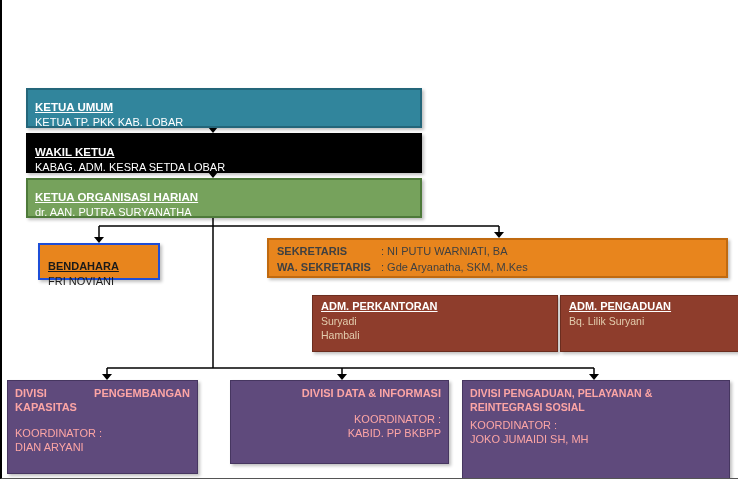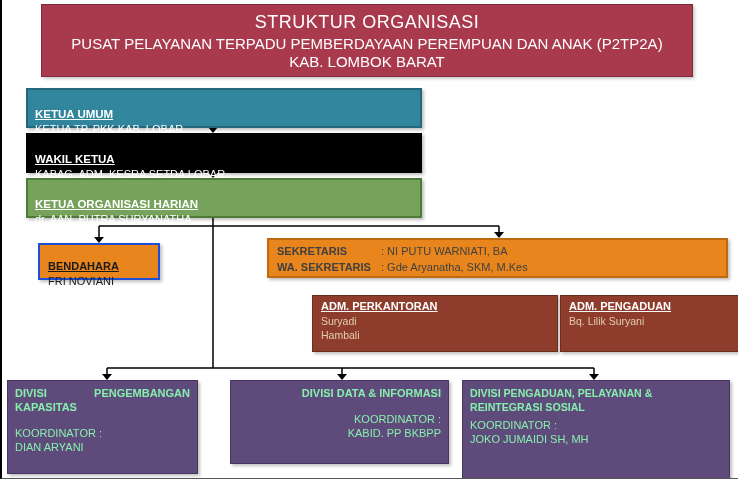--- a/index.html
+++ b/index.html
@@ -21,21 +21,21 @@
     color:#fff;text-align:center;
     display:flex;flex-direction:column;justify-content:center;
     box-shadow:2px 2px 3px rgba(0,0,0,.2);
   }
   .header .h1{font-size:18px;letter-spacing:.5px;}
   .header .h2{font-size:15px;margin-top:2px;}
   .header .h3{font-size:15px;margin-top:1px;}
   
   .lvl{
     left:24px;width:396px;height:40px;
-    color:#fff;padding:17px 7px;
+    color:#fff;padding:10px 7px;
     box-shadow:2px 2px 3px rgba(0,0,0,.25);
   }
   .lvl .t{font-weight:bold;text-decoration:underline;font-size:11.5px;line-height:15px;}
   .lvl .n{font-size:11px;line-height:14px;}
   .ketua-umum{top:88px;background:#31859C;border:2px solid #24667a;}
   .wakil{top:133px;background:#000;border:2px solid #000;}
   .pelaksana{top:178px;background:#76A25C;border:2px solid #4e7a3a;}
   
   .bendahara{
     left:36px;top:243px;width:122px;height:37px;
@@ -62,21 +62,21 @@
     box-shadow:2px 2px 3px rgba(0,0,0,.25);
     margin-left:43px;
   }
   .adm.perkantoran{left:267px;width:246px;}
   .adm.keuangan{left:515px;width:211px;}
   .adm .t{font-weight:bold;text-decoration:underline;font-size:11px;line-height:15px;}
   .adm .n{font-size:10.5px;line-height:14px;color:#e3cdae;}
   
   .divisi{
     top:380px;background:#5F4A7C;border:1px solid #463660;
-    color:#86efac;padding:5px 7px;
+    color:#fca5a5;padding:5px 7px;
     box-shadow:2px 2px 3px rgba(0,0,0,.25);
   }
   .divisi .title{font-weight:bold;font-size:11px;line-height:14px;}
   .divisi .title.just{text-align:justify;text-align-last:left;}
   .divisi .koor{font-size:11px;line-height:14px;margin-top:12px;}
   .divisi .name{font-size:11px;line-height:15px;}
   .d1{left:5px;width:191px;height:94px;}
   .d2{left:228px;width:219px;height:84px;text-align:right;}
   .d3{left:460px;width:268px;height:113px;}
   .d3 .title{font-size:10.6px;}
@@ -106,25 +106,20 @@
       <polygon points="206,127 216,127 211,133"></polygon>
       <polygon points="206,172 216,172 211,178"></polygon>
       <polygon points="92,237 102,237 97,243"></polygon>
       <polygon points="492,232 502,232 497,238"></polygon>
       <polygon points="100,374 110,374 105,380"></polygon>
       <polygon points="335,374 345,374 340,380"></polygon>
       <polygon points="587,374 597,374 592,380"></polygon>
     </g>
   </svg>
 
-  <div class="abs header">
-    <div class="h1">STRUKTUR ORGANISASI</div>
-    <div class="h2">PUSAT PELAYANAN TERPADU PEMBERDAYAAN PEREMPUAN DAN ANAK (P2TP2A)</div>
-    <div class="h3">KAB. LOMBOK BARAT</div>
-  </div>
 
   <div class="abs lvl ketua-umum">
     <div class="t">KETUA UMUM</div>
     <div class="n">KETUA TP. PKK KAB. LOBAR</div>
   </div>
 
   <div class="abs lvl wakil">
     <div class="t">WAKIL KETUA</div>
     <div class="n">KABAG. ADM. KESRA SETDA LOBAR</div>
   </div>

